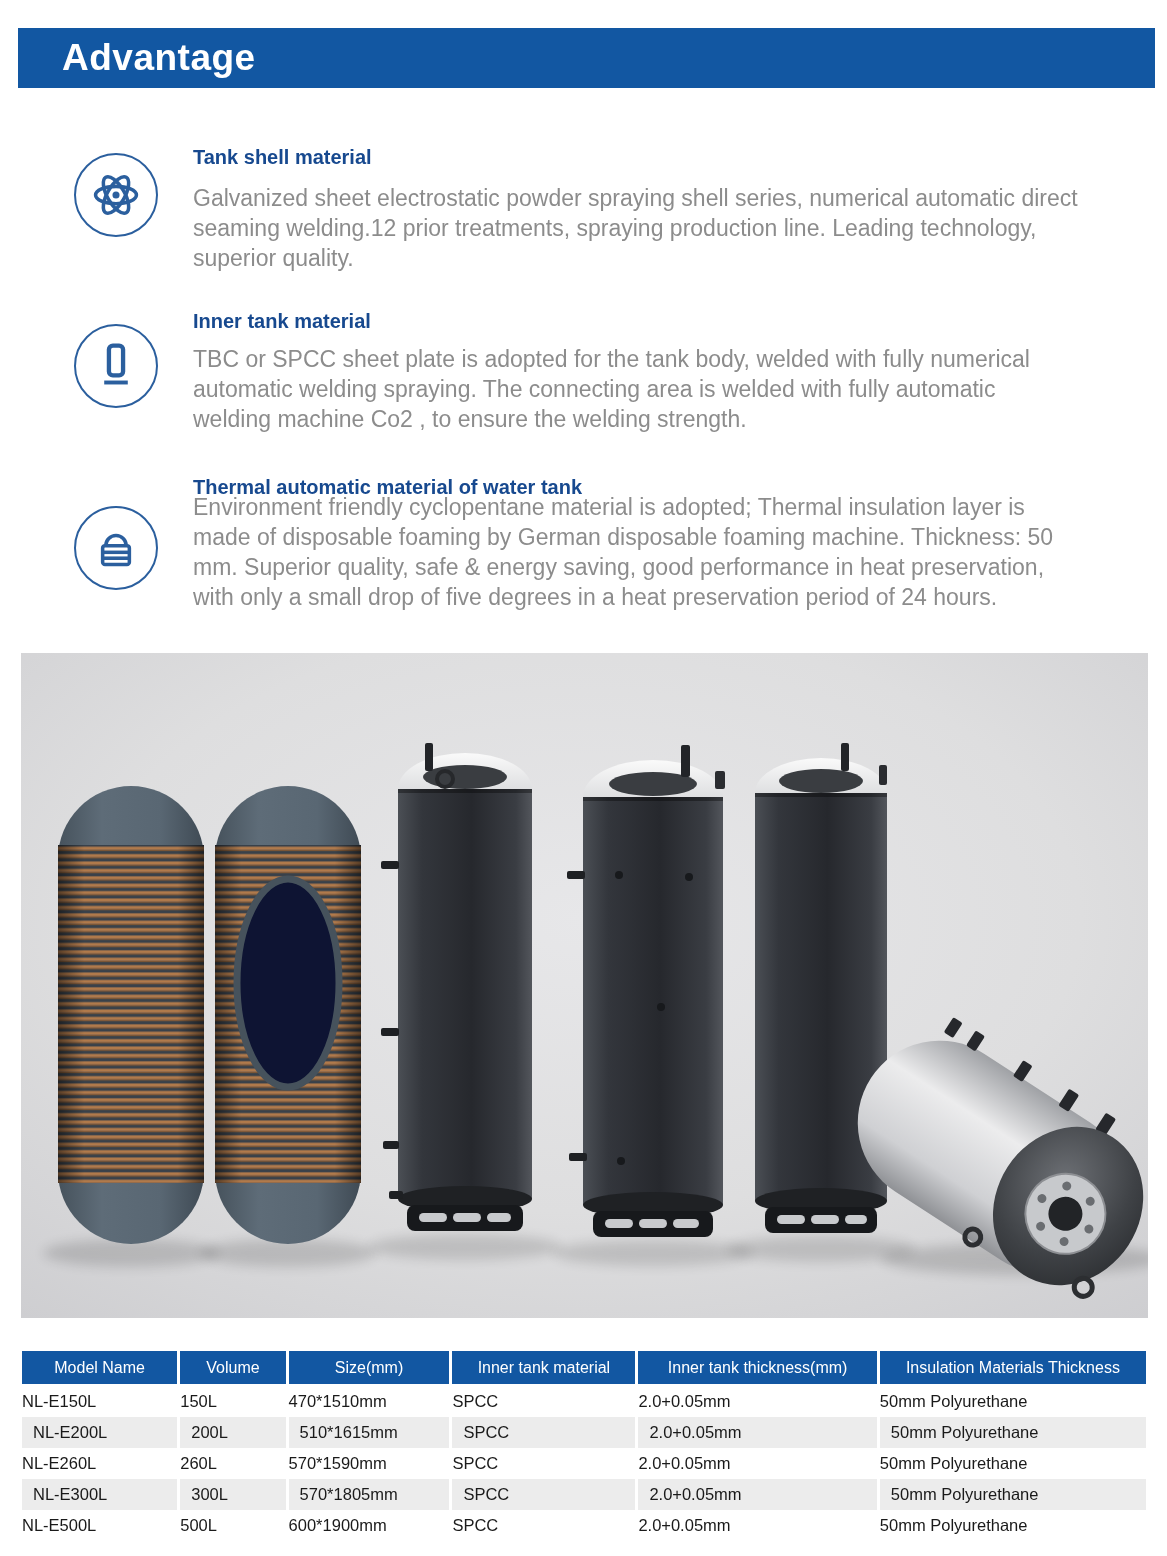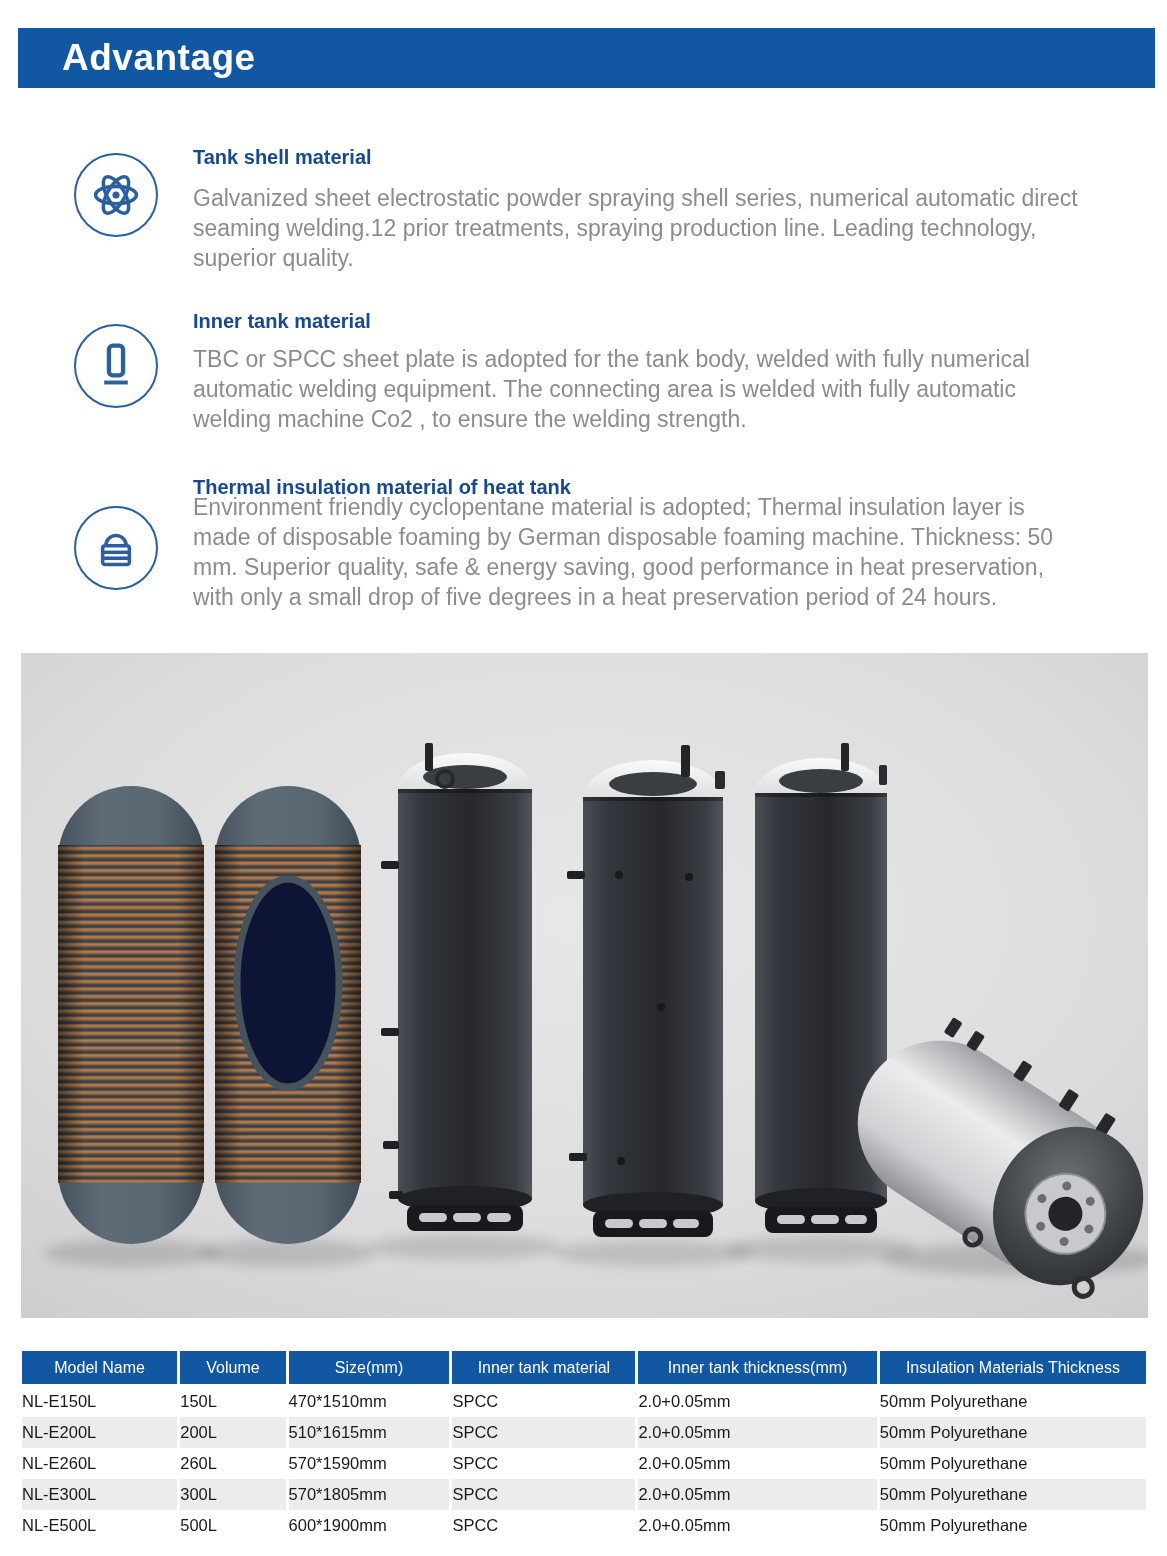--- a/index.html
+++ b/index.html
@@ -47,21 +47,21 @@
   }
   .spec-table th{
     background:var(--header-blue,#1257a2);
     color:#ffffff;font-size:16px;font-weight:normal;
     height:33px;padding:0;border-bottom:2px solid #ffffff;
   }
   .spec-table td{
     font-size:16.5px;color:#1a1a1a;text-align:left;
     height:31px;padding:0;
   }
-  .spec-table tr.alt td{background:var(--row-alt,#ececec);}
+  .spec-table tr.alt td{background:var(--row-alt,#ececec);padding-left:11px;}
 </style>
 </head>
 <body>
 
 <div class="page">
 
   <div class="header-bar">
     <h1>Advantage</h1>
   </div>
 
@@ -82,33 +82,33 @@
 
   <div class="feature-icon" style="top:324px">
     <span>
       <svg width="66" height="66" viewBox="0 0 84 84" fill="none" stroke="#2b5f9e">
         <rect x="33" y="16" width="18" height="38" rx="5" stroke-width="5.5"></rect>
         <line x1="27" y1="63" x2="57" y2="63" stroke-width="5"></line>
       </svg>
     </span>
   </div>
   <div class="feature-title" style="top:310px">Inner tank material</div>
-  <div class="feature-text" style="top:344px">TBC or SPCC sheet plate is adopted for the tank body, welded with fully numerical automatic welding equipment. The connecting area is welded with fully automatic welding machine Co2 , to ensure the welding strength.</div>
+  <div class="feature-text" style="top:344px">TBC or SPCC sheet plate is adopted for the tank body, welded with fully numerical automatic welding spraying. The connecting area is welded with fully automatic welding machine Co2 , to ensure the welding strength.</div>
 
   <div class="feature-icon" style="top:506px">
     <span>
       <svg width="66" height="66" viewBox="0 0 84 84" fill="none" stroke="#2b5f9e" stroke-width="4.5">
         <path d="M 29 39 A 13 13 0 0 1 55 39"></path>
         <rect x="25" y="39" width="34" height="24" rx="3"></rect>
         <line x1="25" y1="47.5" x2="59" y2="47.5"></line>
         <line x1="25" y1="55" x2="59" y2="55"></line>
       </svg>
     </span>
   </div>
-  <div class="feature-title" style="top:476px">Thermal insulation material of heat tank</div>
+  <div class="feature-title" style="top:476px">Thermal automatic material of water tank</div>
   <div class="feature-text" style="top:492px">Environment friendly cyclopentane material is adopted; Thermal insulation layer is made of disposable foaming by German disposable foaming machine. Thickness: 50 mm. Superior quality, safe &amp; energy saving, good performance in heat preservation, with only a small drop of five degrees in a heat preservation period of 24 hours.</div>
 
   <div class="product-panel">
     <svg width="1127" height="665" viewBox="0 0 1127 665">
       <defs>
         <radialGradient id="bg" cx="50%" cy="40%" r="80%">
           <stop offset="0%" stop-color="#e7e7e9"></stop>
           <stop offset="55%" stop-color="#dededf"></stop>
           <stop offset="100%" stop-color="#cdcdd0"></stop>
         </radialGradient>

